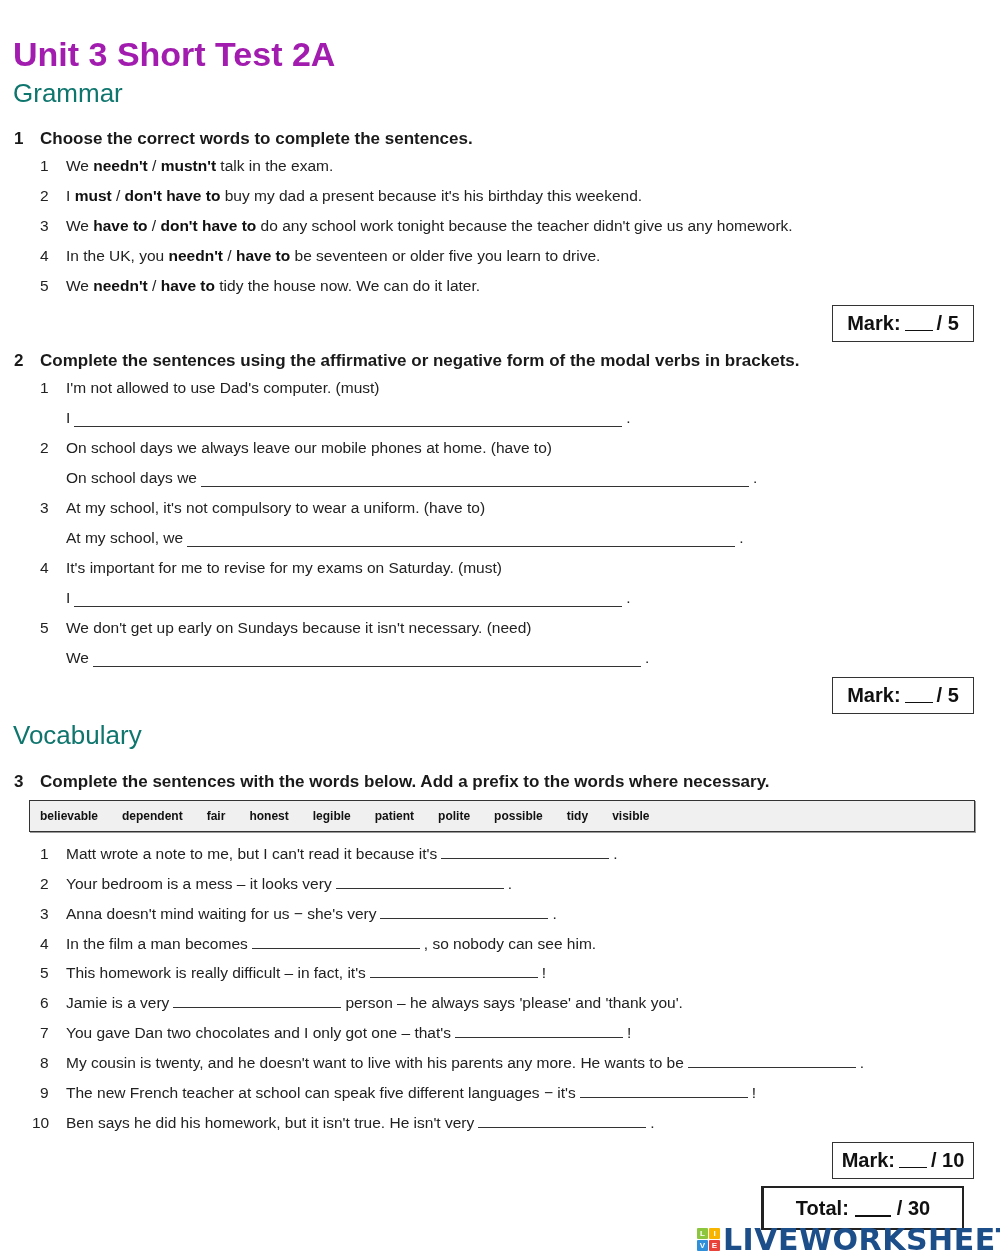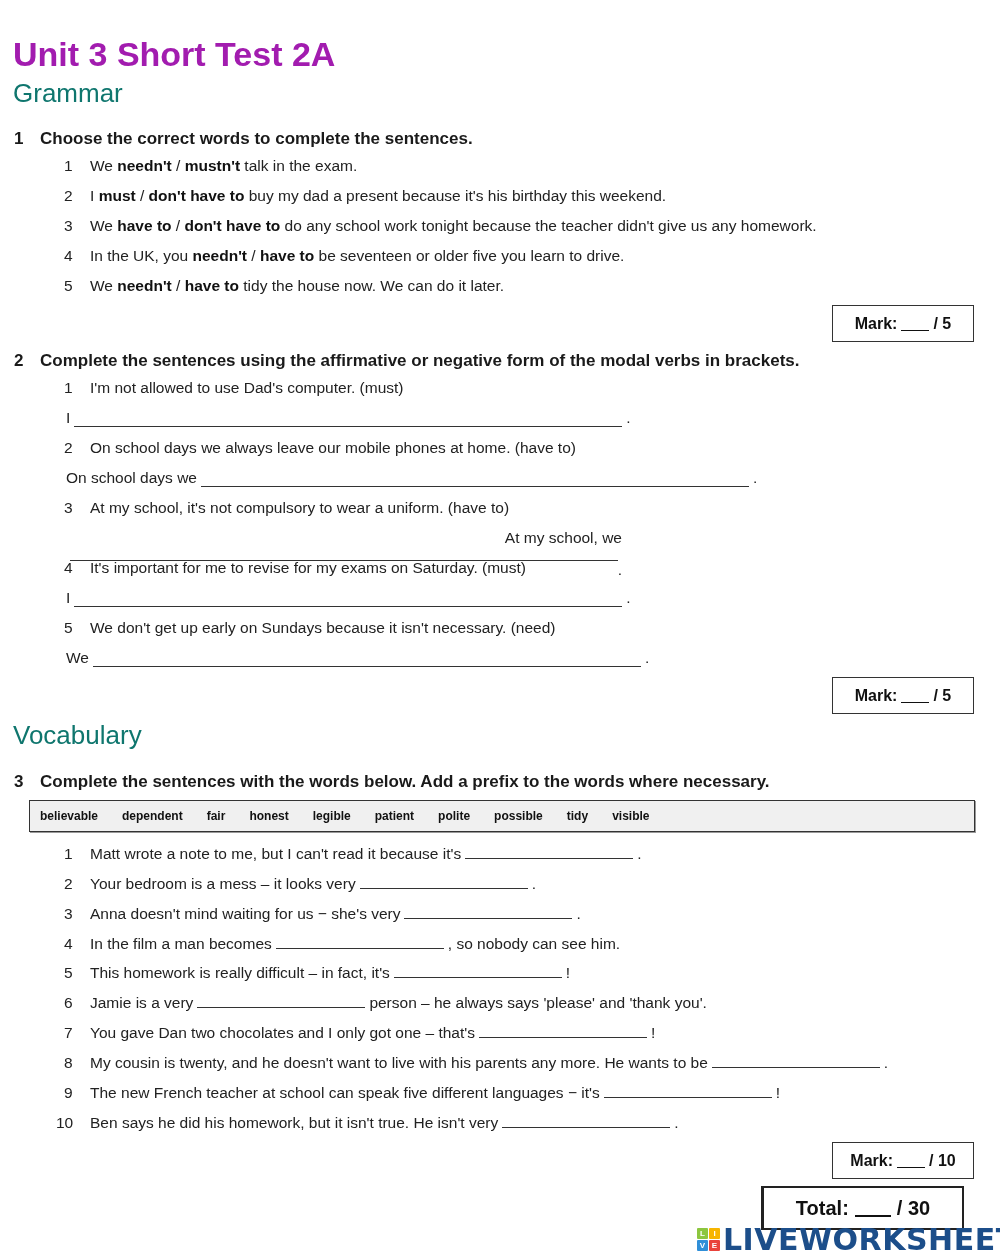--- a/index.html
+++ b/index.html
@@ -3,26 +3,26 @@
   <meta charset="utf-8">
   <style>
     * { box-sizing: border-box; margin: 0; padding: 0; }
     html, body { width: 1000px; height: 1256px; background: #ffffff; overflow: hidden; }
     body { position: relative; font-family: "Liberation Sans", sans-serif; color: #1a1a1a; }
     .abs { position: absolute; white-space: nowrap; }
     .title { left: 13px; top: 35px; font-size: 34px; font-weight: bold; color: #a21caf; }
     .section { left: 13px; font-size: 26px; font-weight: normal; color: #0f766e; }
     .instr { left: 14px; font-size: 17px; font-weight: bold; color: #1a1a1a; }
     .instr .num { display: inline-block; width: 26px; }
-    .item { left: 40px; font-size: 15.5px; color: #222; margin-left: 24px; }
+    .item { left: 40px; font-size: 15.5px; color: #222; }
     .item .n { display: inline-block; width: 26px; }
     .item b { font-weight: bold; color: #111; }
     .answer { left: 66px; font-size: 15.5px; color: #222; display: flex; align-items: flex-end; }
     .blank { display: inline-block; border-bottom: 1px solid #333; height: 14px; margin: 0 4px; }
-    .mark { border: 1.5px solid #333; background: #fff; font-weight: bold; font-size: 16px;
+    .mark { border: 1.5px solid #333; background: #fff; font-weight: bold; font-size: 20px;
             display: flex; align-items: center; justify-content: center; color: #111; }
     .mark .mb { display: inline-block; width: 28px; border-bottom: 1.5px solid #111; height: 14px; margin: 0 4px; }
     .total { border: 2px solid #222; border-left-width: 3px; background: #fff; font-weight: bold; font-size: 20px;
              display: flex; align-items: center; justify-content: center; color: #111; }
     .total .mb { display: inline-block; width: 36px; border-bottom: 2px solid #111; height: 18px; margin: 0 6px; }
     .wordbox { left: 29px; top: 800px; width: 946px; height: 32px; border: 1.5px solid #333;
                background: #f0f0f0; display: flex; align-items: center; padding-left: 10px;
                box-shadow: 1px 1px 0 #999; }
     .wordbox span { font-weight: bold; font-size: 12px; margin-right: 24px; color: #111; }
     .logo { left: 697px; top: 1222px; display: flex; align-items: center; }
@@ -80,21 +80,21 @@
 </div>
 <div class="abs answer" style="top:469px;">
   <span>On school days we</span>
     <span class="blank" style="width:548px;"></span>
     <span>.</span>
 </div>
 
 <div class="abs item" style="top:499px;">
   <span class="n">3</span><span>At my school, it's not compulsory to wear a uniform. (have to)</span>
 </div>
-<div class="abs answer" style="top:529px;flex-direction:column;">
+<div class="abs answer" style="top:529px;">
   <span>At my school, we</span>
     <span class="blank" style="width:548px;"></span>
     <span>.</span>
 </div>
 
 <div class="abs item" style="top:559px;">
   <span class="n">4</span><span>It's important for me to revise for my exams on Saturday. (must)</span>
 </div>
 <div class="abs answer" style="top:589px;">
   <span>I</span>

